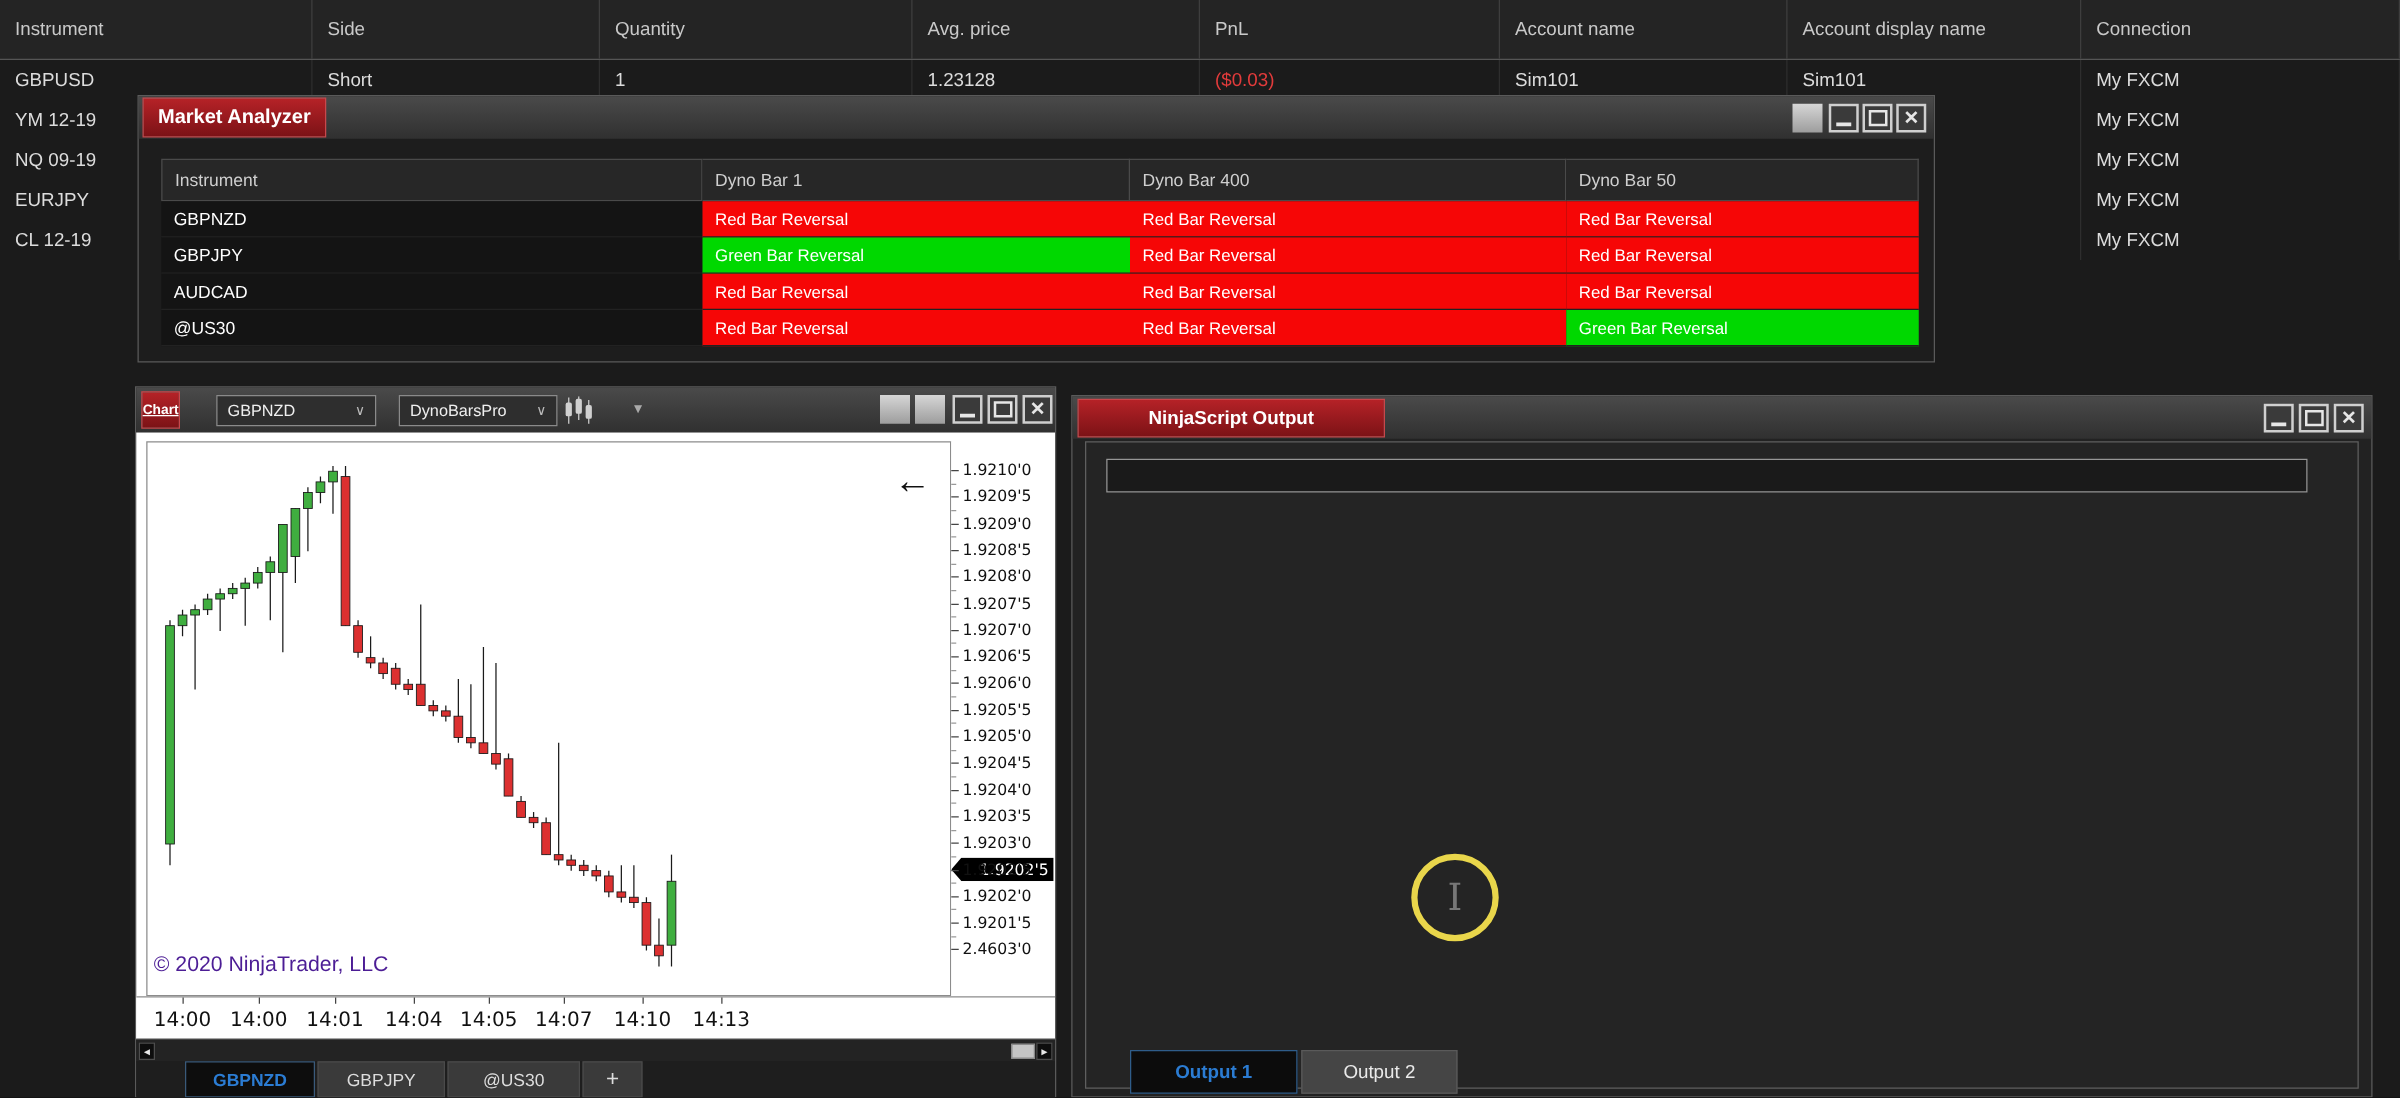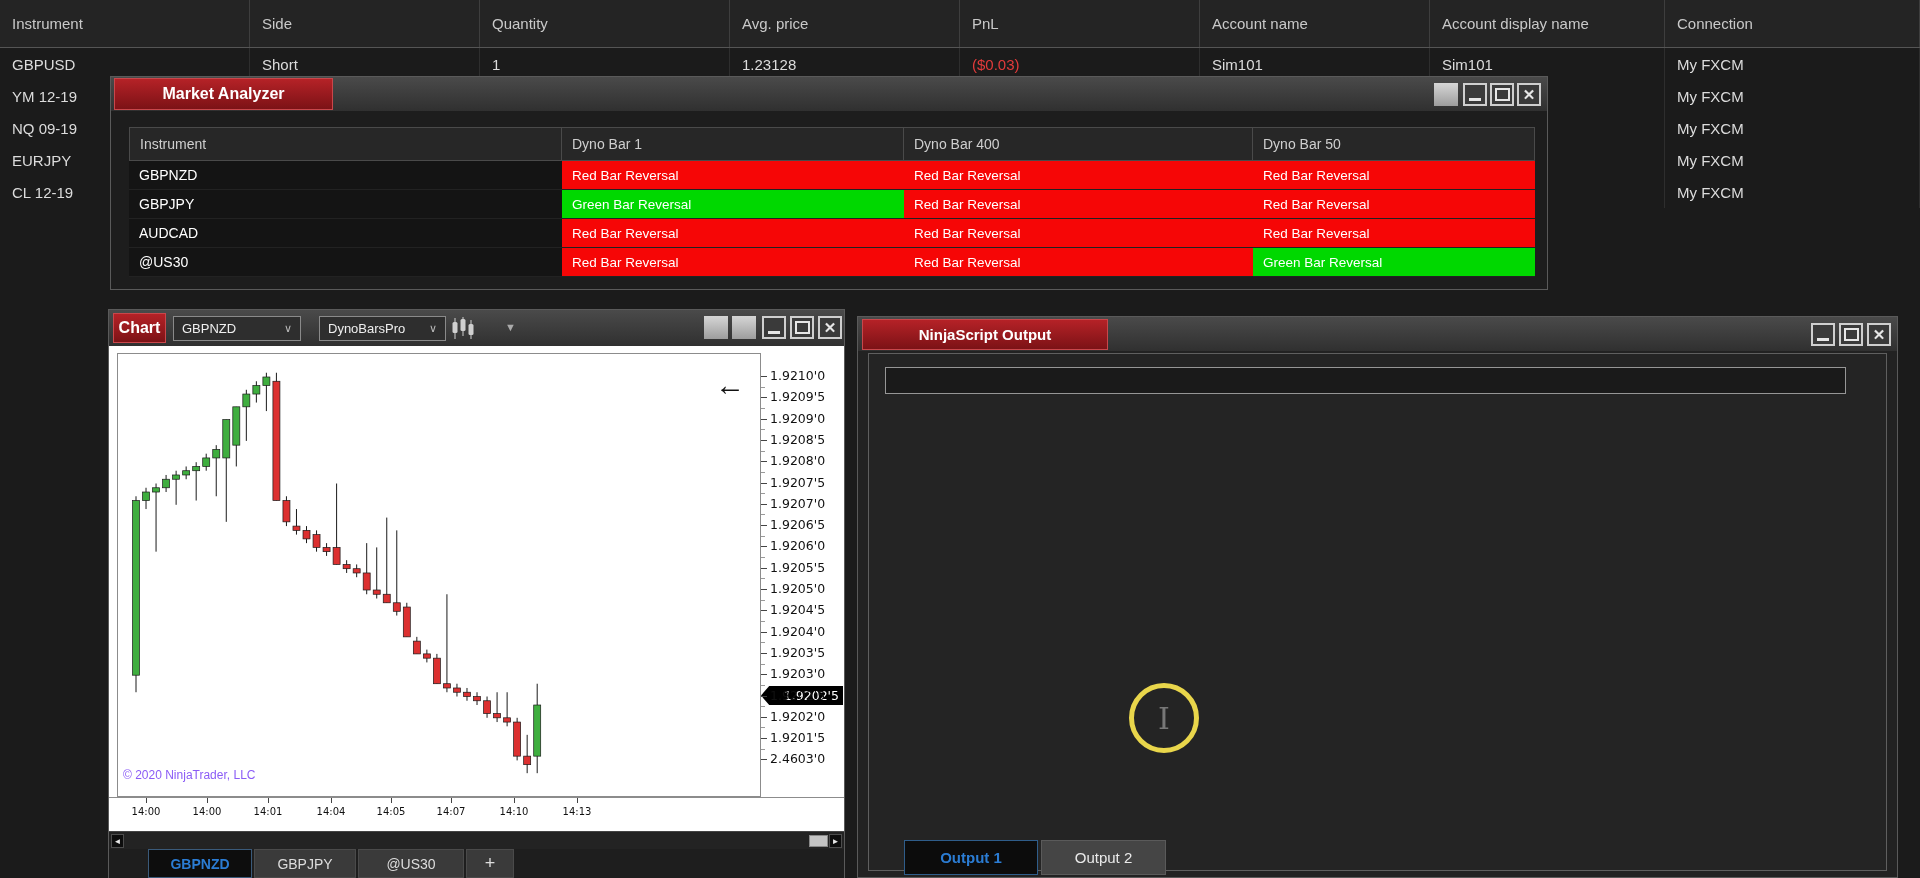--- a/index.html
+++ b/index.html
@@ -45,31 +45,31 @@
   .ytick{position:absolute;left:0;width:6px;height:1px;background:#444;}
   .ytick-minor{position:absolute;left:0;width:4px;height:1px;background:#999;}
   .ylab{position:absolute;left:9px;font-family:"DejaVu Sans",sans-serif;font-size:12.5px;color:#111;white-space:nowrap;}
   #price-marker{position:absolute;left:0;width:82px;height:19px;background:#000;color:#fff;
                 font-family:"DejaVu Sans",sans-serif;font-size:12.5px;display:flex;align-items:center;
                 justify-content:flex-end;padding-right:4px;box-sizing:border-box;
                 clip-path:polygon(0 50%,10% 0,100% 0,100% 100%,10% 100%);}
   #time-axis{position:absolute;left:0;top:451px;width:735px;height:34px;background:#fff;border-top:1px solid #8c8c8c;}
   .xtick{position:absolute;top:0;width:1px;height:5px;background:#444;}
   .xlab{position:absolute;top:8px;transform:translateX(-50%);font-family:"DejaVu Sans",sans-serif;
-        font-size:10px;color:#111;}
+        font-size:16px;color:#111;}
   #chart-scroll{position:absolute;left:0;top:521px;width:735px;height:18px;background:#232323;border-top:1px solid #444;}
   .scr-btn{position:absolute;top:2px;width:13px;height:14px;background:#0d0d0d;border:1px solid #4d4d4d;
            color:#e8e8e8;font-size:8px;display:flex;align-items:center;justify-content:center;box-sizing:border-box;}
   #scr-thumb{position:absolute;top:3px;width:19px;height:12px;background:#c4c4c4;border:1px solid #888;box-sizing:border-box;}
   #chart-tabs{position:absolute;left:0;top:539px;width:735px;height:30px;background:#1e1e1e;}
   .ctab{position:absolute;top:0;height:29px;box-sizing:border-box;border:1px solid #4a4a4a;
         display:flex;align-items:center;justify-content:center;font-size:14px;}
   .ctab.active{background:#0d0d0d;color:#2b7cd3;font-weight:bold;border-color:#3a5a7a;}
   .ctab.idle{background:#3a3a3a;color:#ddd;}
-  .copyright{position:absolute;left:5px;bottom:14px;font-size:12px;color:#8b5cf6;font-family:"Liberation Sans",sans-serif;}
+  .copyright{position:absolute;left:5px;bottom:14px;font-size:17px;color:#4c1d95;font-family:"Liberation Sans",sans-serif;}
   .back-arrow{position:absolute;font-size:30px;font-weight:bold;color:#111;line-height:1;}
   
   #ns-panel{position:absolute;left:10px;top:36px;width:1019px;height:518px;box-sizing:border-box;
             border:1px solid #5f5f5f;background:#242424;}
   #ns-input{position:absolute;left:27px;top:50px;width:961px;height:27px;box-sizing:border-box;
             border:1px solid #969696;background:#1a1a1a;color:#ddd;font-size:13px;padding:0 6px;outline:none;}
   .ns-tab{position:absolute;top:523px;height:35px;box-sizing:border-box;display:flex;align-items:center;
           justify-content:center;font-size:15px;}
   .ns-tab.active{background:#0c0c0c;color:#2b7cd3;font-weight:bold;border:1px solid #2f5d8a;}
   .ns-tab.idle{background:#454545;color:#eaeaea;border:1px solid #5a5a5a;}
@@ -143,21 +143,21 @@
           <div class="pt-cell" style="width: 240px;"></div>
           <div class="pt-cell" style="width: 230px;"></div>
           <div class="pt-cell" style="width: 235px;"></div>
           <div class="pt-cell" style="width: 255px;">My FXCM</div>
         </div>
       </div>
   </div>
 
   <div class="window" id="ma-win" style="left:110px;top:76px;width:1438px;height:214px;z-index:10;background:#1d1d1d;">
     <div class="titlebar" style="height:34px;">
-      <div class="red-tab" style="left:3px;top:1px;width:219px;height:32px;font-size:16px;">Market Analyzer</div>
+      <div class="red-tab" style="left:3px;top:1px;width:147px;height:32px;font-size:16px;">Market Analyzer</div>
       <div class="ctl-sq" style="left:1323px;top:6px;"></div>
       <div class="ctl" style="left:1352px;top:6px;">
           <div class="glyph-min"></div>
         </div>
       <div class="ctl" style="left:1379px;top:6px;">
           <div class="glyph-max"></div>
         </div>
       <div class="ctl" style="left:1406px;top:6px;">
           <span class="glyph-x">✕</span>
         </div>
@@ -193,21 +193,21 @@
             <div class="ma-cell ma-sig" style="width: 342px; background: rgb(246, 6, 6);">Red Bar Reversal</div>
             <div class="ma-cell ma-sig" style="width: 349px; background: rgb(246, 6, 6);">Red Bar Reversal</div>
             <div class="ma-cell ma-sig" style="width: 282px; background: rgb(0, 216, 0);">Green Bar Reversal</div>
           </div>
         </div>
     </div>
   </div>
 
   <div class="window" id="chart-win" style="left:108px;top:309px;width:737px;height:569px;z-index:20;background:#1e1e1e;">
     <div class="titlebar" style="height:36px;">
-      <div class="red-tab" style="left:4px;top:3px;width:53px;height:30px;font-size:16px;">Chart</div>
+      <div class="red-tab" style="left:4px;top:3px;width:31px;height:30px;font-size:11px;text-decoration:underline;">Chart</div>
       <div class="dd" style="left:64px;top:6px;width:128px;">
         <span>GBPNZD</span>
         <span class="chev">∨</span>
       </div>
       <div class="dd" style="left:210px;top:6px;width:127px;">
         <span>DynoBarsPro</span>
         <span class="chev">∨</span>
       </div>
       <svg style="position:absolute;left:340px;top:7px;" width="28" height="23" viewBox="0 0 28 23">
         <line x1="6" y1="1" x2="6" y2="22" stroke="#d0d0d0" stroke-width="1"></line>

